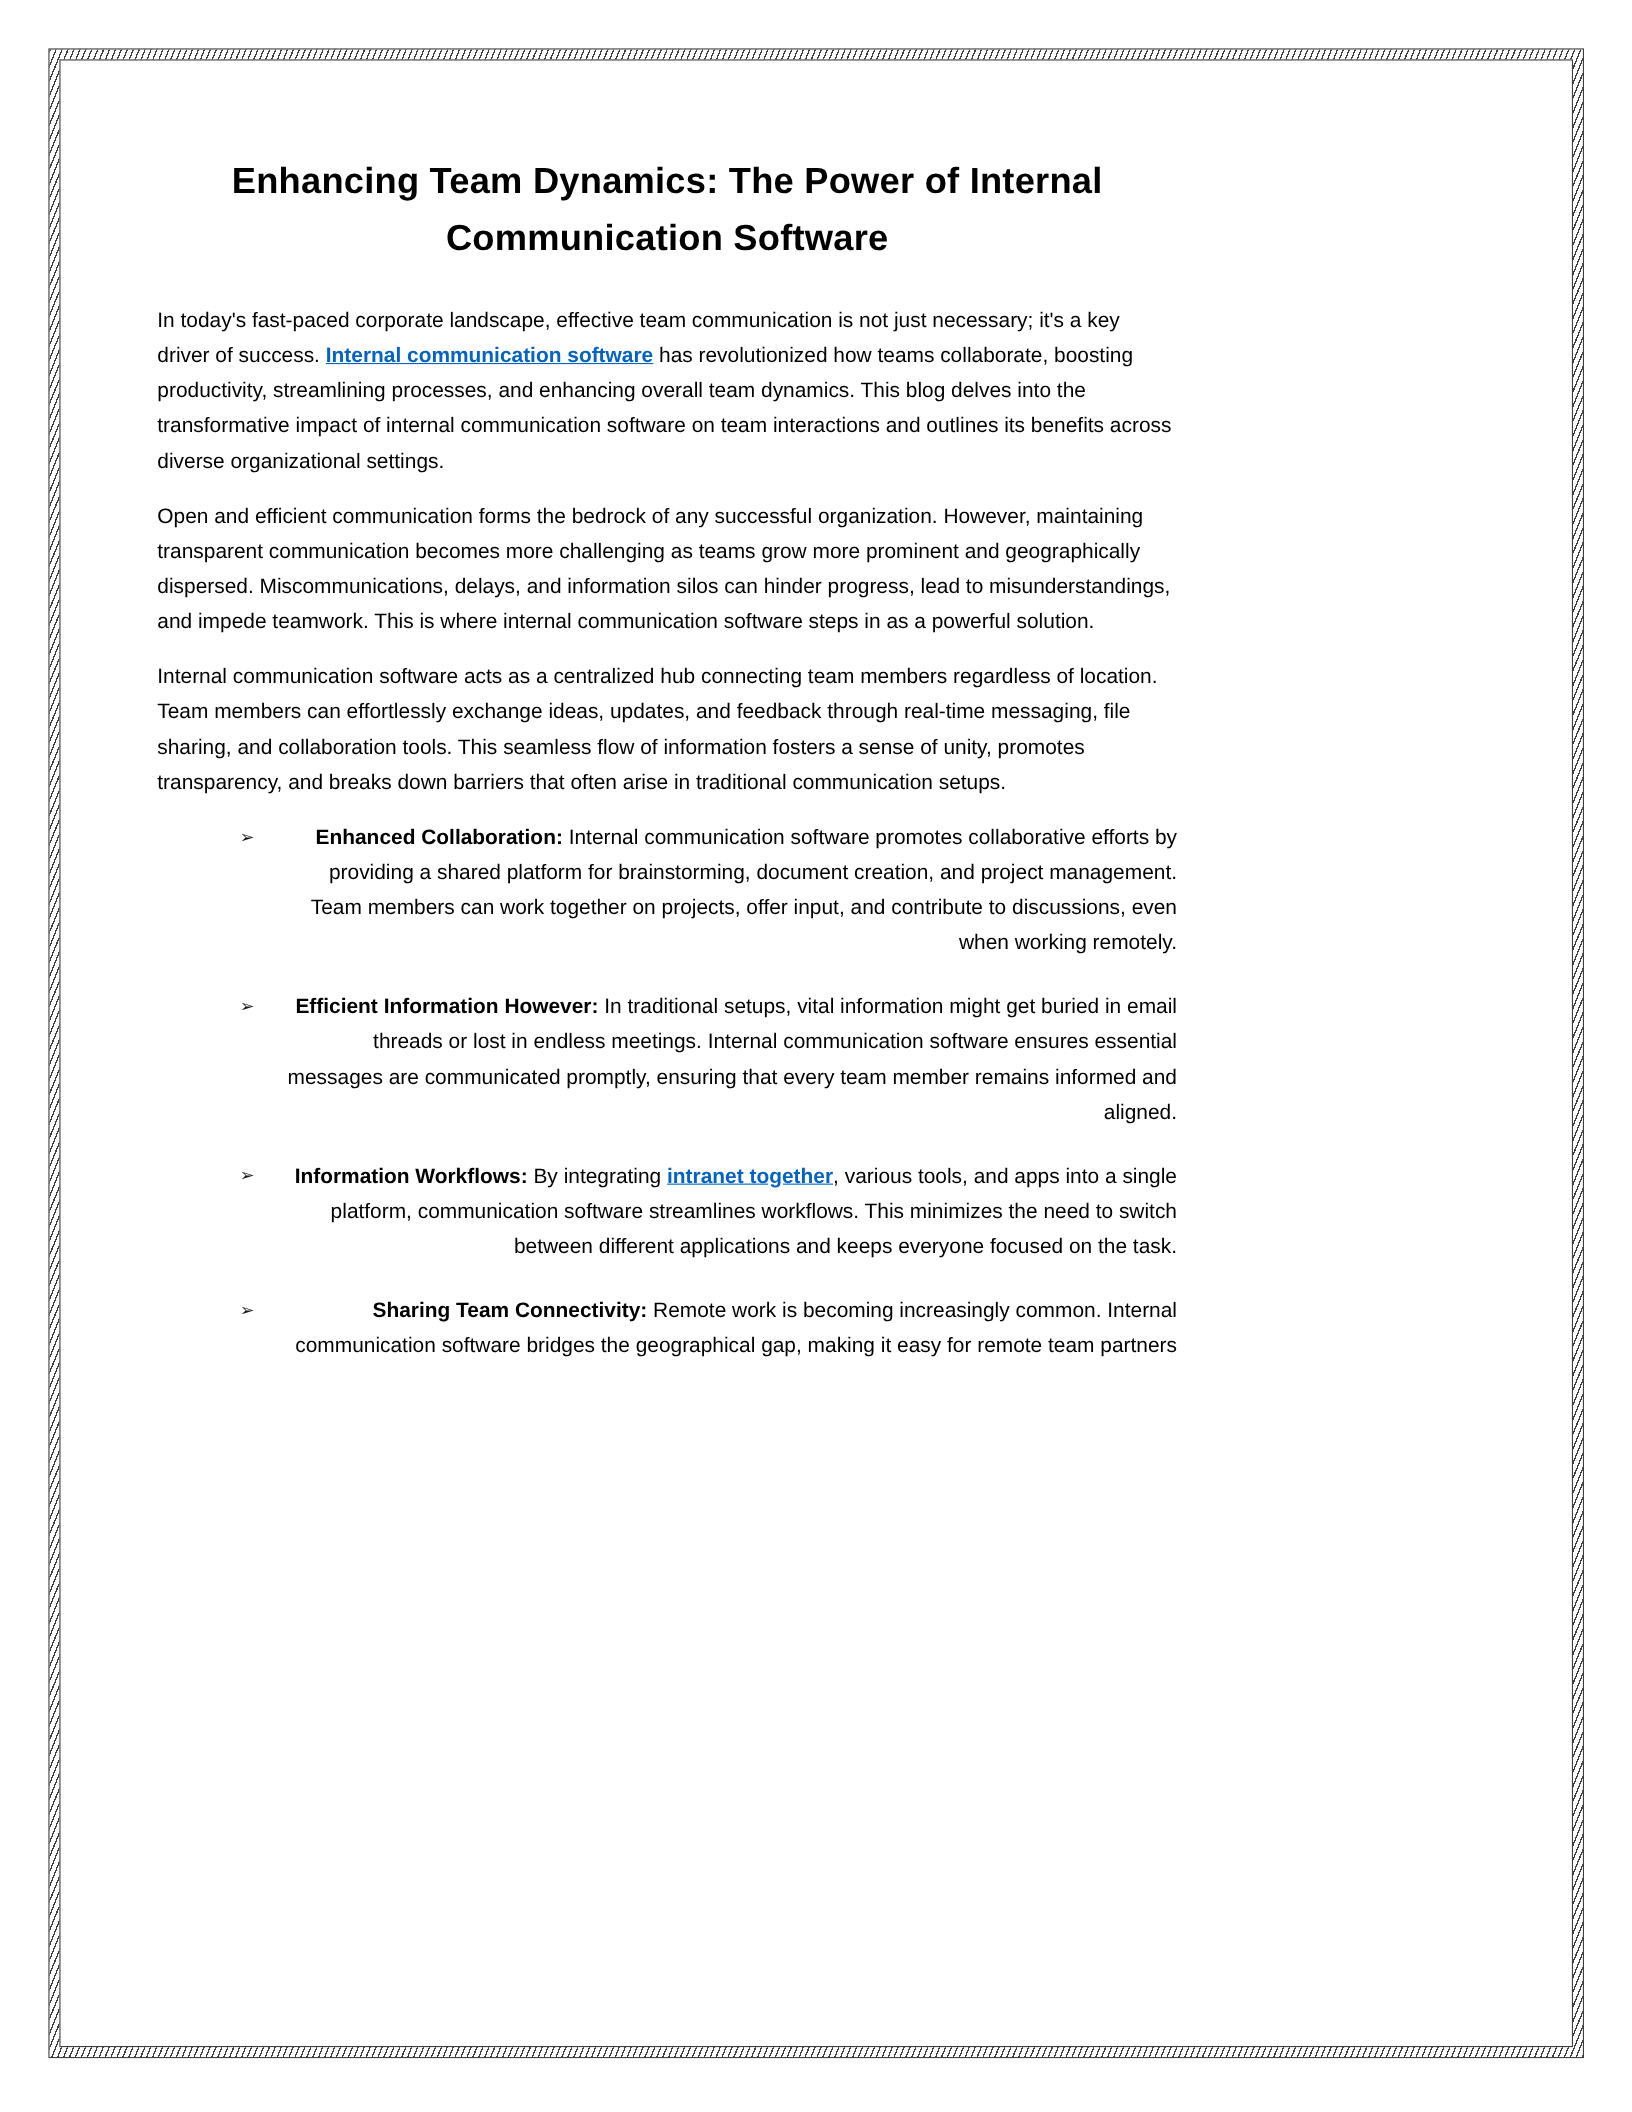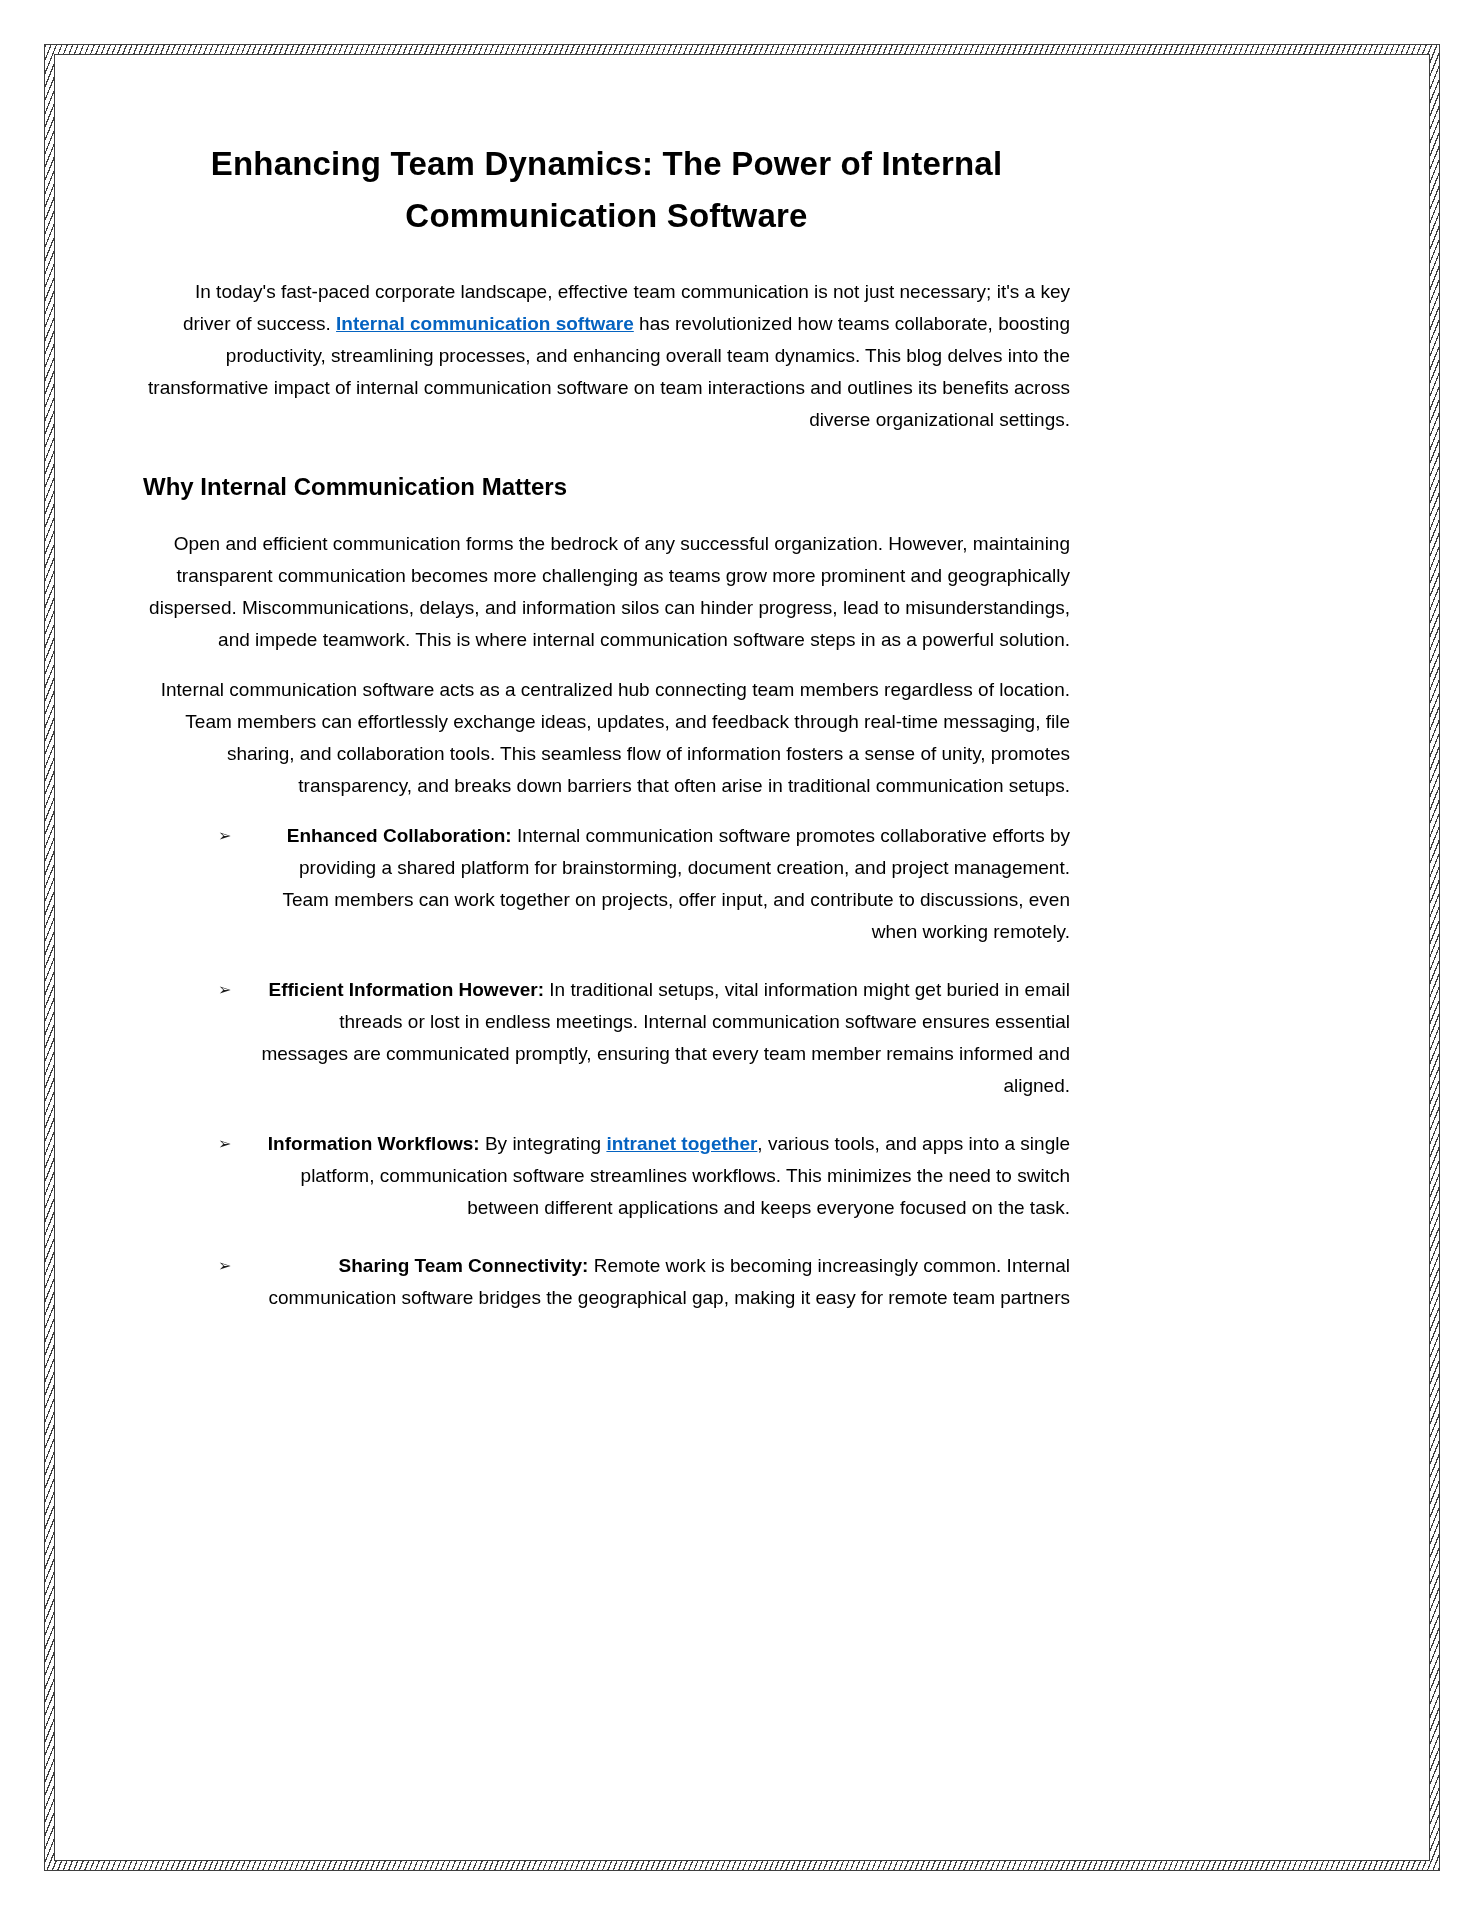--- a/index.html
+++ b/index.html
@@ -52,21 +52,20 @@
   h2{
     font-size:24px;
     line-height:30px;
     font-weight:bold;
     margin:36px 0 26px 0;
   }
   p.body{
     font-size:19px;
     line-height:32px;
     margin:0 0 18px 0;
-    text-align:right;
   }
   a.link{
     color:var(--link);
     font-weight:bold;
     text-decoration:underline;
   }
   .b{ font-weight:bold; }
   ul.benefits{
     list-style:none;
     margin:4px 0 0 0;
@@ -98,21 +97,20 @@
   <div class="frame">
     <div class="frame-inner"></div>
   </div>
 
   <div class="content">
 
     <h1>Enhancing Team Dynamics: The Power of Internal Communication Software</h1>
 
     <p class="body"><span class="">In today's fast-paced corporate landscape, effective team communication is not just necessary; it's a key driver of success. </span><a href="#" class="link b">Internal communication software</a><span class=""> has revolutionized how teams collaborate, boosting productivity, streamlining processes, and enhancing overall team dynamics. This blog delves into the transformative impact of internal communication software on team interactions and outlines its benefits across diverse organizational settings.</span></p>
 
-    <h2>Why Internal Communication Matters</h2>
     <p class="body"><span class="">Open and efficient communication forms the bedrock of any successful organization. However, maintaining transparent communication becomes more challenging as teams grow more prominent and geographically dispersed. Miscommunications, delays, and information silos can hinder progress, lead to misunderstandings, and impede teamwork. This is where internal communication software steps in as a powerful solution.</span></p>
 
     <p class="body"><span class="">Internal communication software acts as a centralized hub connecting team members regardless of location. Team members can effortlessly exchange ideas, updates, and feedback through real-time messaging, file sharing, and collaboration tools. This seamless flow of information fosters a sense of unity, promotes transparency, and breaks down barriers that often arise in traditional communication setups.</span></p>
 
 
     <ul class="benefits">
       <li>
         <span class="marker">➢</span>
         <span class="li-text"><span class="b">Enhanced Collaboration: </span><span class="">Internal communication software promotes collaborative efforts by providing a shared platform for brainstorming, document creation, and project management. Team members can work together on projects, offer input, and contribute to discussions, even when working remotely.</span></span>
       </li>

